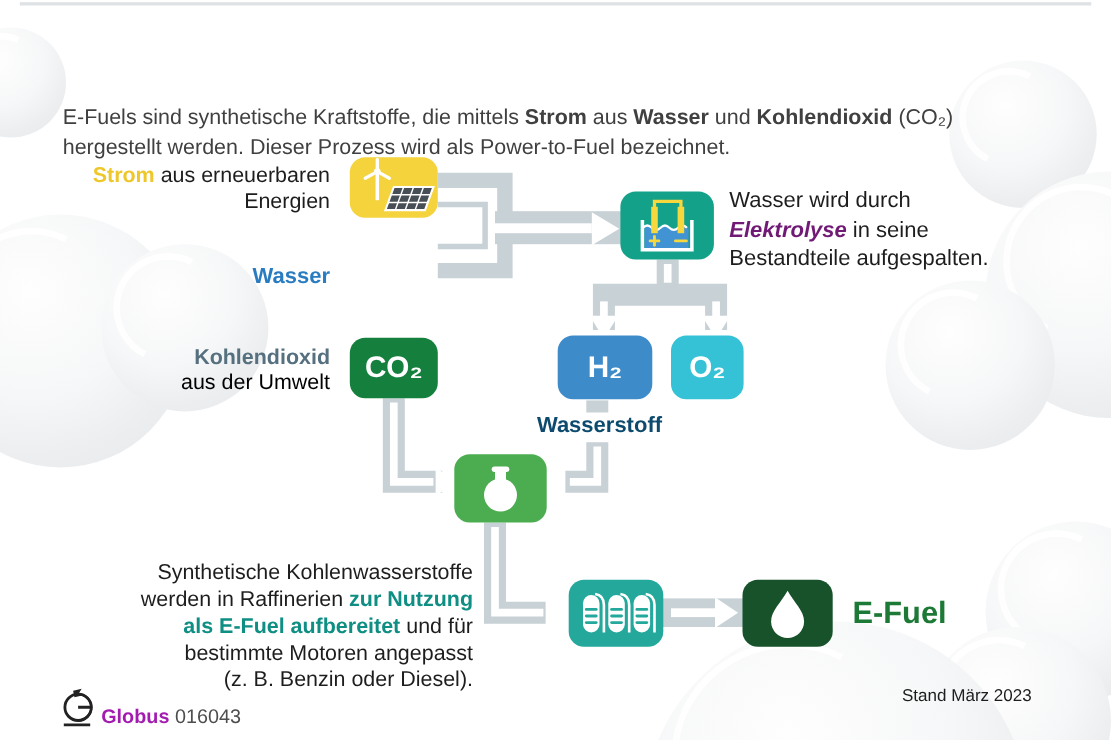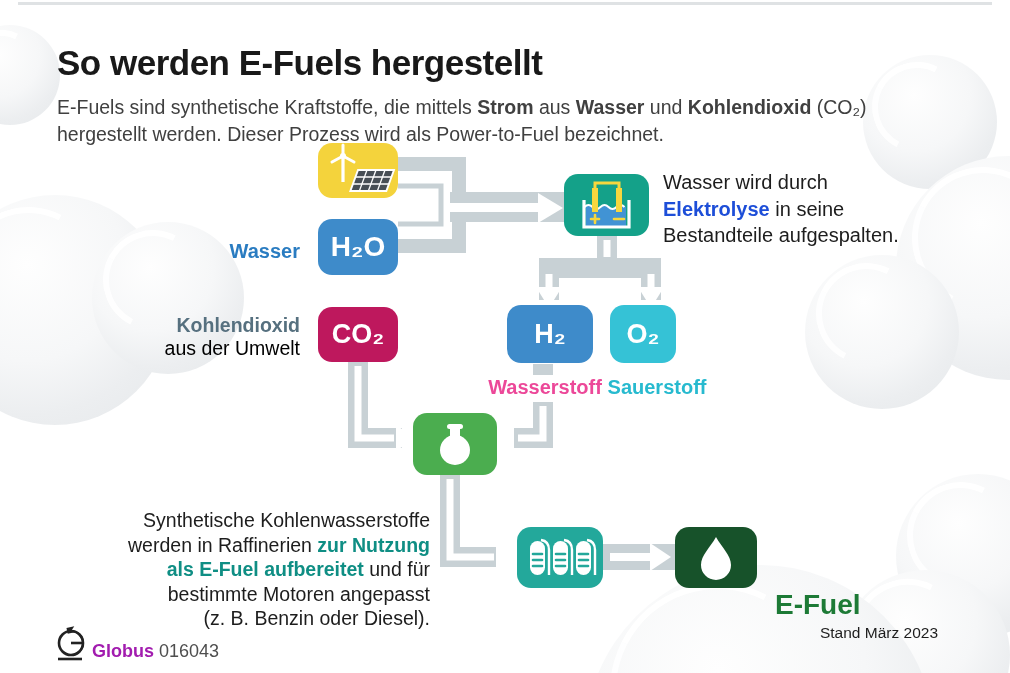--- a/index.html
+++ b/index.html
@@ -29,44 +29,44 @@
 
   .title{left:57px;top:20px;font-size:35px;font-weight:700;color:#191919;letter-spacing:-.5px;}
   .intro{left:57px;top:74px;width:830px;font-size:19.5px;line-height:27px;color:#404040;white-space:pre-line;}
 
   .note{font-size:20px;line-height:26.5px;color:#1d1d1d;white-space:pre-line;}
   .rlabel{text-align:right;white-space:pre-line;}
 
   .b{font-weight:700;}
   .c-yellow{color:#eec82a;}
   .c-blue{color:#2a7cc1;}
-  .c-teal{color:#1d4ed8;}
+  .c-teal{color:#701a75;font-style:italic;}
   .c-slate{color:#56707f;}
   .c-green{color:#3faa3e;}
   .c-tealdark{color:#0f8e84;}
 
   .node{border-radius:14px;display:flex;align-items:center;justify-content:center;}
   .chem{color:#fff;font-weight:700;font-size:27px;letter-spacing:0;}
   .box-strom{left:318px;top:143px;width:80px;height:55px;background:#f4d33c;}
   .box-h2o{left:318px;top:219px;width:80px;height:56px;background:#3e8bca;}
   .box-elektrolyse{left:564px;top:174px;width:85px;height:62px;background:#14a189;}
   .box-h2{left:507px;top:305px;width:86px;height:58px;background:#3e8bca;}
   .box-o2{left:610px;top:305px;width:66px;height:58px;background:#35c2d6;}
-  .box-co2{left:318px;top:307px;width:80px;height:55px;background:#be185d;}
+  .box-co2{left:318px;top:307px;width:80px;height:55px;background:#15803d;}
   .box-misch{left:413px;top:413px;width:84px;height:62px;background:#4bad4f;}
   .box-raff{left:517px;top:527px;width:86px;height:61px;background:#23a89b;}
   .box-efuel{left:675px;top:527px;width:82px;height:61px;background:#17522a;}
 
   .lbl-strom{left:60px;top:147px;width:240px;font-size:19.5px;line-height:24px;color:#1d1d1d;}
   .lbl-wasser{left:60px;top:240px;width:240px;font-size:20px;}
   .lbl-co2{left:60px;top:314px;width:240px;font-size:19.5px;line-height:23px;}
   .lbl-under{font-weight:700;font-size:20px;text-align:center;}
-  .lbl-wasserstoff{left:475px;top:376px;width:140px;color:#ec4899;}
+  .lbl-wasserstoff{left:475px;top:376px;width:140px;color:#0c4a6e;}
   .lbl-sauerstoff{left:592px;top:376px;width:130px;color:#27bacf;}
-  .lbl-efuel{left:775px;top:541px;font-size:28px;font-weight:700;color:#1d7a36;margin-top:48px;}
+  .lbl-efuel{left:775px;top:541px;font-size:28px;font-weight:700;color:#1d7a36;}
 
   .note-elektrolyse{left:663px;top:169px;width:290px;}
   .note-misch{left:584px;top:424px;width:380px;}
   .note-raff{left:100px;top:508px;width:330px;font-size:19.5px;line-height:24.5px;text-align:right;}
 
   .footer-brand{left:92px;top:641px;font-size:18px;color:#4e4e4e;}
   .footer-brand .b{color:#a21caf;}
   .footer-right{right:72px;text-align:right;font-size:15.5px;color:#1d1d1d;}
   .f-stand{top:624px;}
   .f-quelle{top:647px;}
@@ -118,24 +118,25 @@
     <path class="w7" d="M450 479 V557 H494"></path>
     <polygon class="wh" points="496,544 496,570 515,557"></polygon>
 
     <rect class="gf" x="602" y="544" width="74" height="26"></rect>
     <rect class="wh" x="610" y="553" width="40" height="8"></rect>
     <polygon class="wh" points="650,543 650,571 671,557"></polygon>
   </svg>
 
   <div class="layer">
 
-    <h1 class="abs title">So werden E-Fuels hergestellt</h1>
     <p class="abs intro"><span>E-Fuels sind synthetische Kraftstoffe, die mittels </span><span class="b">Strom</span><span> aus </span><span class="b">Wasser</span><span> und </span><span class="b">Kohlendioxid</span><span> (CO₂)
 hergestellt werden. Dieser Prozess wird als Power-to-Fuel bezeichnet.</span></p>
 
+    <div class="abs rlabel lbl-strom"><span class="b c-yellow">Strom</span><span> aus erneuerbaren
+Energien</span></div>
     <div class="abs rlabel lbl-wasser"><span class="b c-blue">Wasser</span></div>
     <div class="abs rlabel lbl-co2"><span class="b c-slate">Kohlendioxid</span><span>
 aus der Umwelt</span></div>
 
     <div class="abs node box-strom">
       <svg width="80" height="55" viewBox="0 0 80 55">
         <g stroke="#ffffff" stroke-width="3" stroke-linecap="round">
           <line x1="25" y1="13" x2="25" y2="2"></line>
           <line x1="25" y1="13" x2="14" y2="19"></line>
           <line x1="25" y1="13" x2="36" y2="19"></line>
@@ -148,23 +149,20 @@
             <line x1="4" y1="7" x2="40" y2="7"></line>
             <line x1="4" y1="14" x2="40" y2="14"></line>
             <line x1="13" y1="0" x2="13" y2="21"></line>
             <line x1="22" y1="0" x2="22" y2="21"></line>
             <line x1="31" y1="0" x2="31" y2="21"></line>
           </g>
         </g>
       </svg>
     </div>
 
-    <div class="abs node box-h2o">
-      <span class="chem" style="font-size:28px">H₂O</span>
-    </div>
 
     <div class="abs node box-elektrolyse">
       <svg width="85" height="62" viewBox="0 0 85 62">
         <path d="M22 33 q4 -4 8 0 t8 0 t8 0 t8 0 t8 0 V52 H22 Z" fill="#4193d4"></path>
         <path d="M20 26 V53 H65 V26" stroke="#ffffff" stroke-width="3.2" fill="none"></path>
         <path d="M20.5 33 q4 -4 8 0 t8 0 t8 0 t8 0 t8 0" stroke="#ffffff" stroke-width="2" fill="none"></path>
         <path d="M31 16 V9 H55 V16" stroke="#f6d73e" stroke-width="3" fill="none"></path>
         <rect x="28" y="14" width="6" height="24" fill="#f6d73e"></rect>
         <rect x="52" y="14" width="6" height="24" fill="#f6d73e"></rect>
         <g stroke="#f6d73e" stroke-width="2.6" stroke-linecap="round">
@@ -179,21 +177,20 @@
 </span><span class="b c-teal">Elektrolyse</span><span> in seine
 Bestandteile aufgespalten.</span></div>
 
     <div class="abs node box-h2">
       <span class="chem">H₂</span>
     </div>
     <div class="abs node box-o2">
       <span class="chem">O₂</span>
     </div>
     <div class="abs lbl-under lbl-wasserstoff">Wasserstoff</div>
-    <div class="abs lbl-under lbl-sauerstoff">Sauerstoff</div>
 
     <div class="abs node box-co2">
       <span class="chem">CO₂</span>
     </div>
 
     <div class="abs node box-misch">
       <svg width="84" height="62" viewBox="0 0 84 62">
         <g fill="#ffffff">
           <rect x="34" y="11" width="16" height="5" rx="2.5"></rect>
           <rect x="37" y="14" width="10" height="10"></rect>

